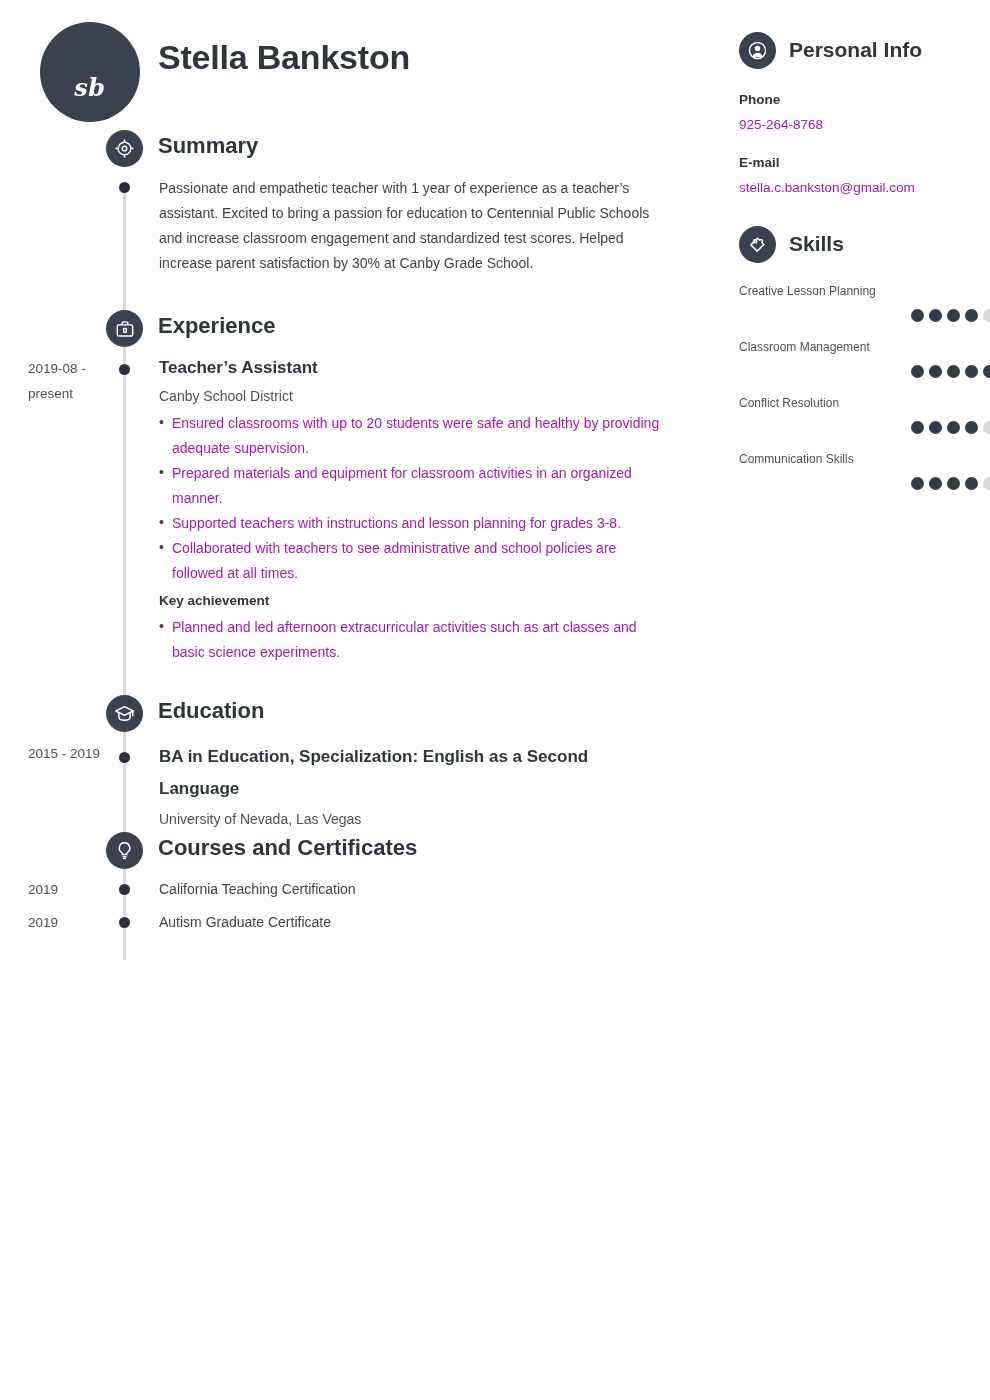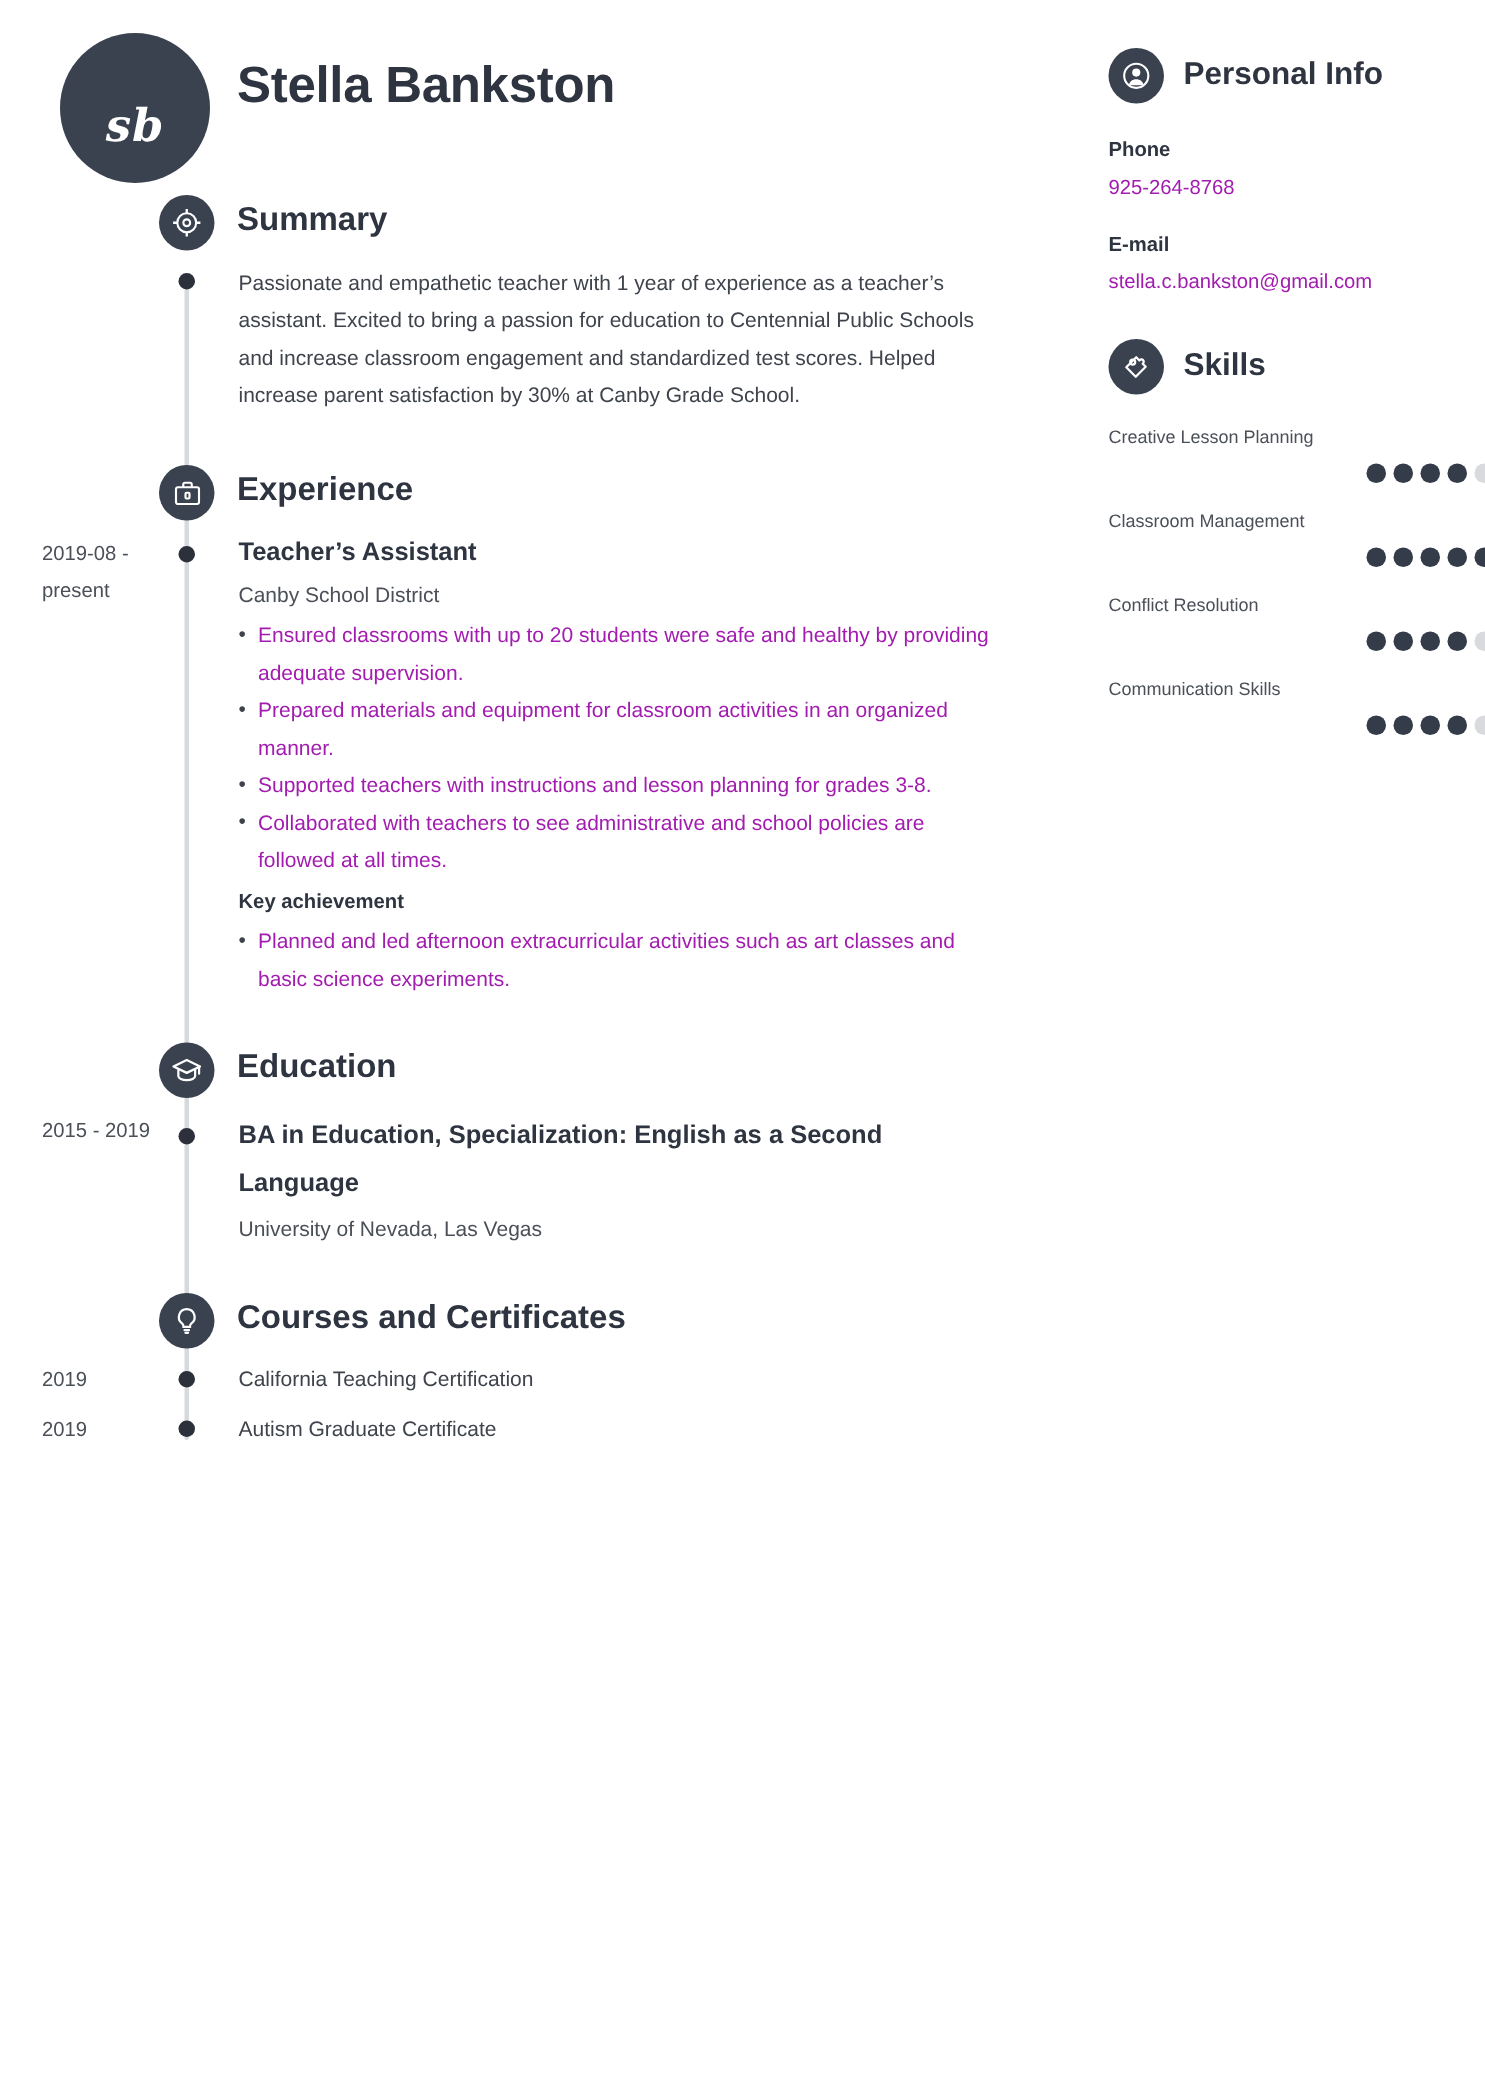--- a/index.html
+++ b/index.html
@@ -19,21 +19,21 @@
   .header { position: relative; height: 130px; }
   .avatar {
     position: absolute; left: 40px; top: 22px;
     width: 100px; height: 100px; border-radius: 50%;
     background: #3a4250;
     display: flex; align-items: flex-end; justify-content: center;
   }
   .avatar-initials {
     font-family: "DejaVu Serif", serif;
     font-style: italic; font-weight: 700;
-    font-size: 30px; color: #ffffff;
+    font-size: 24px; color: #ffffff;
     line-height: 1; padding-bottom: 22px; letter-spacing: .5px;
   }
   .full-name {
     position: absolute; left: 158px; top: 38px;
     font-size: 34px; font-weight: 700; color: #2e3440;
     letter-spacing: -0.2px;
   }
 
   
   .spine {
@@ -195,21 +195,21 @@
       <div class="entry">
         <div class="entry-dot" style="top:11px;"></div>
         <div class="entry-date" style="top:0;">2015 - 2019</div>
         <div class="entry-body">
           <div class="edu-degree">BA in Education, Specialization: English as a Second Language</div>
           <div class="edu-school">University of Nevada, Las Vegas</div>
         </div>
       </div>
     </div>
 
-    <div class="sec" style="margin-top:30px;">
+    <div class="sec" style="">
       <div class="sec-head" style="height:46px;">
         <div class="sec-icon">
           <svg width="21" height="21" viewBox="0 0 24 24" fill="none" stroke="#fff" stroke-width="1.7" stroke-linecap="round">
             <path d="M12 3.2a6 6 0 0 0-3.6 10.8c.7.55 1.1 1.3 1.1 2.1v.5h5v-.5c0-.8.4-1.55 1.1-2.1A6 6 0 0 0 12 3.2z"></path>
             <line x1="10.3" y1="19.2" x2="13.7" y2="19.2"></line>
             <line x1="11" y1="21.2" x2="13" y2="21.2"></line>
           </svg>
         </div>
         <div class="sec-title">Courses and Certificates</div>
       </div>

